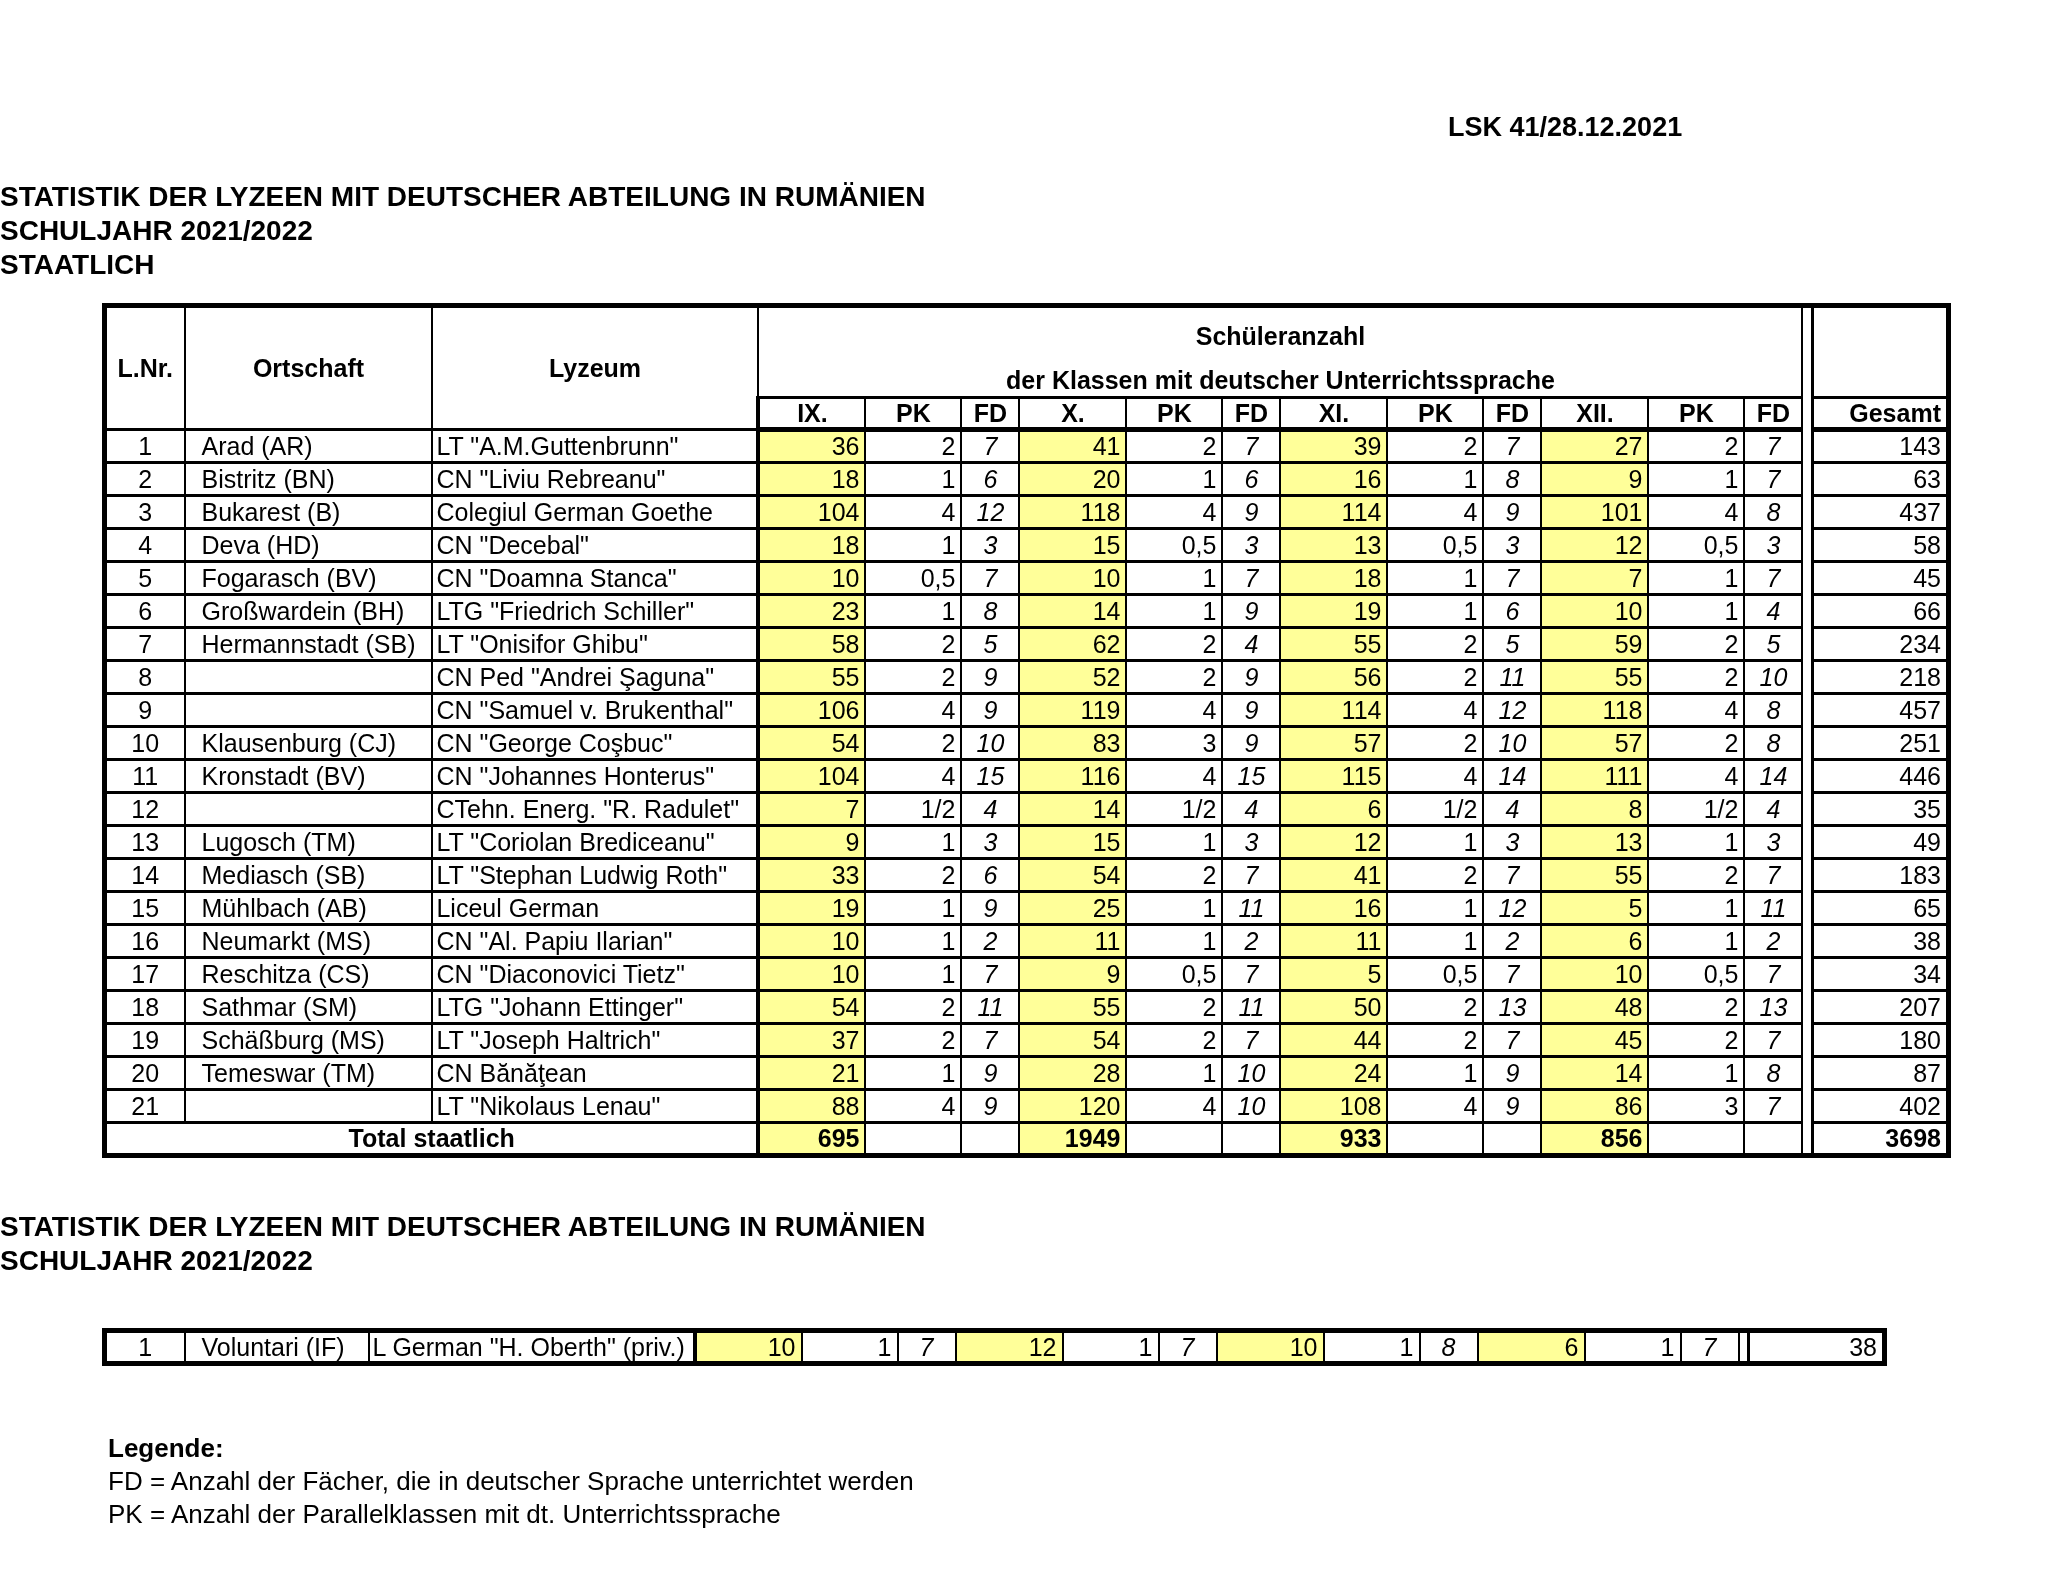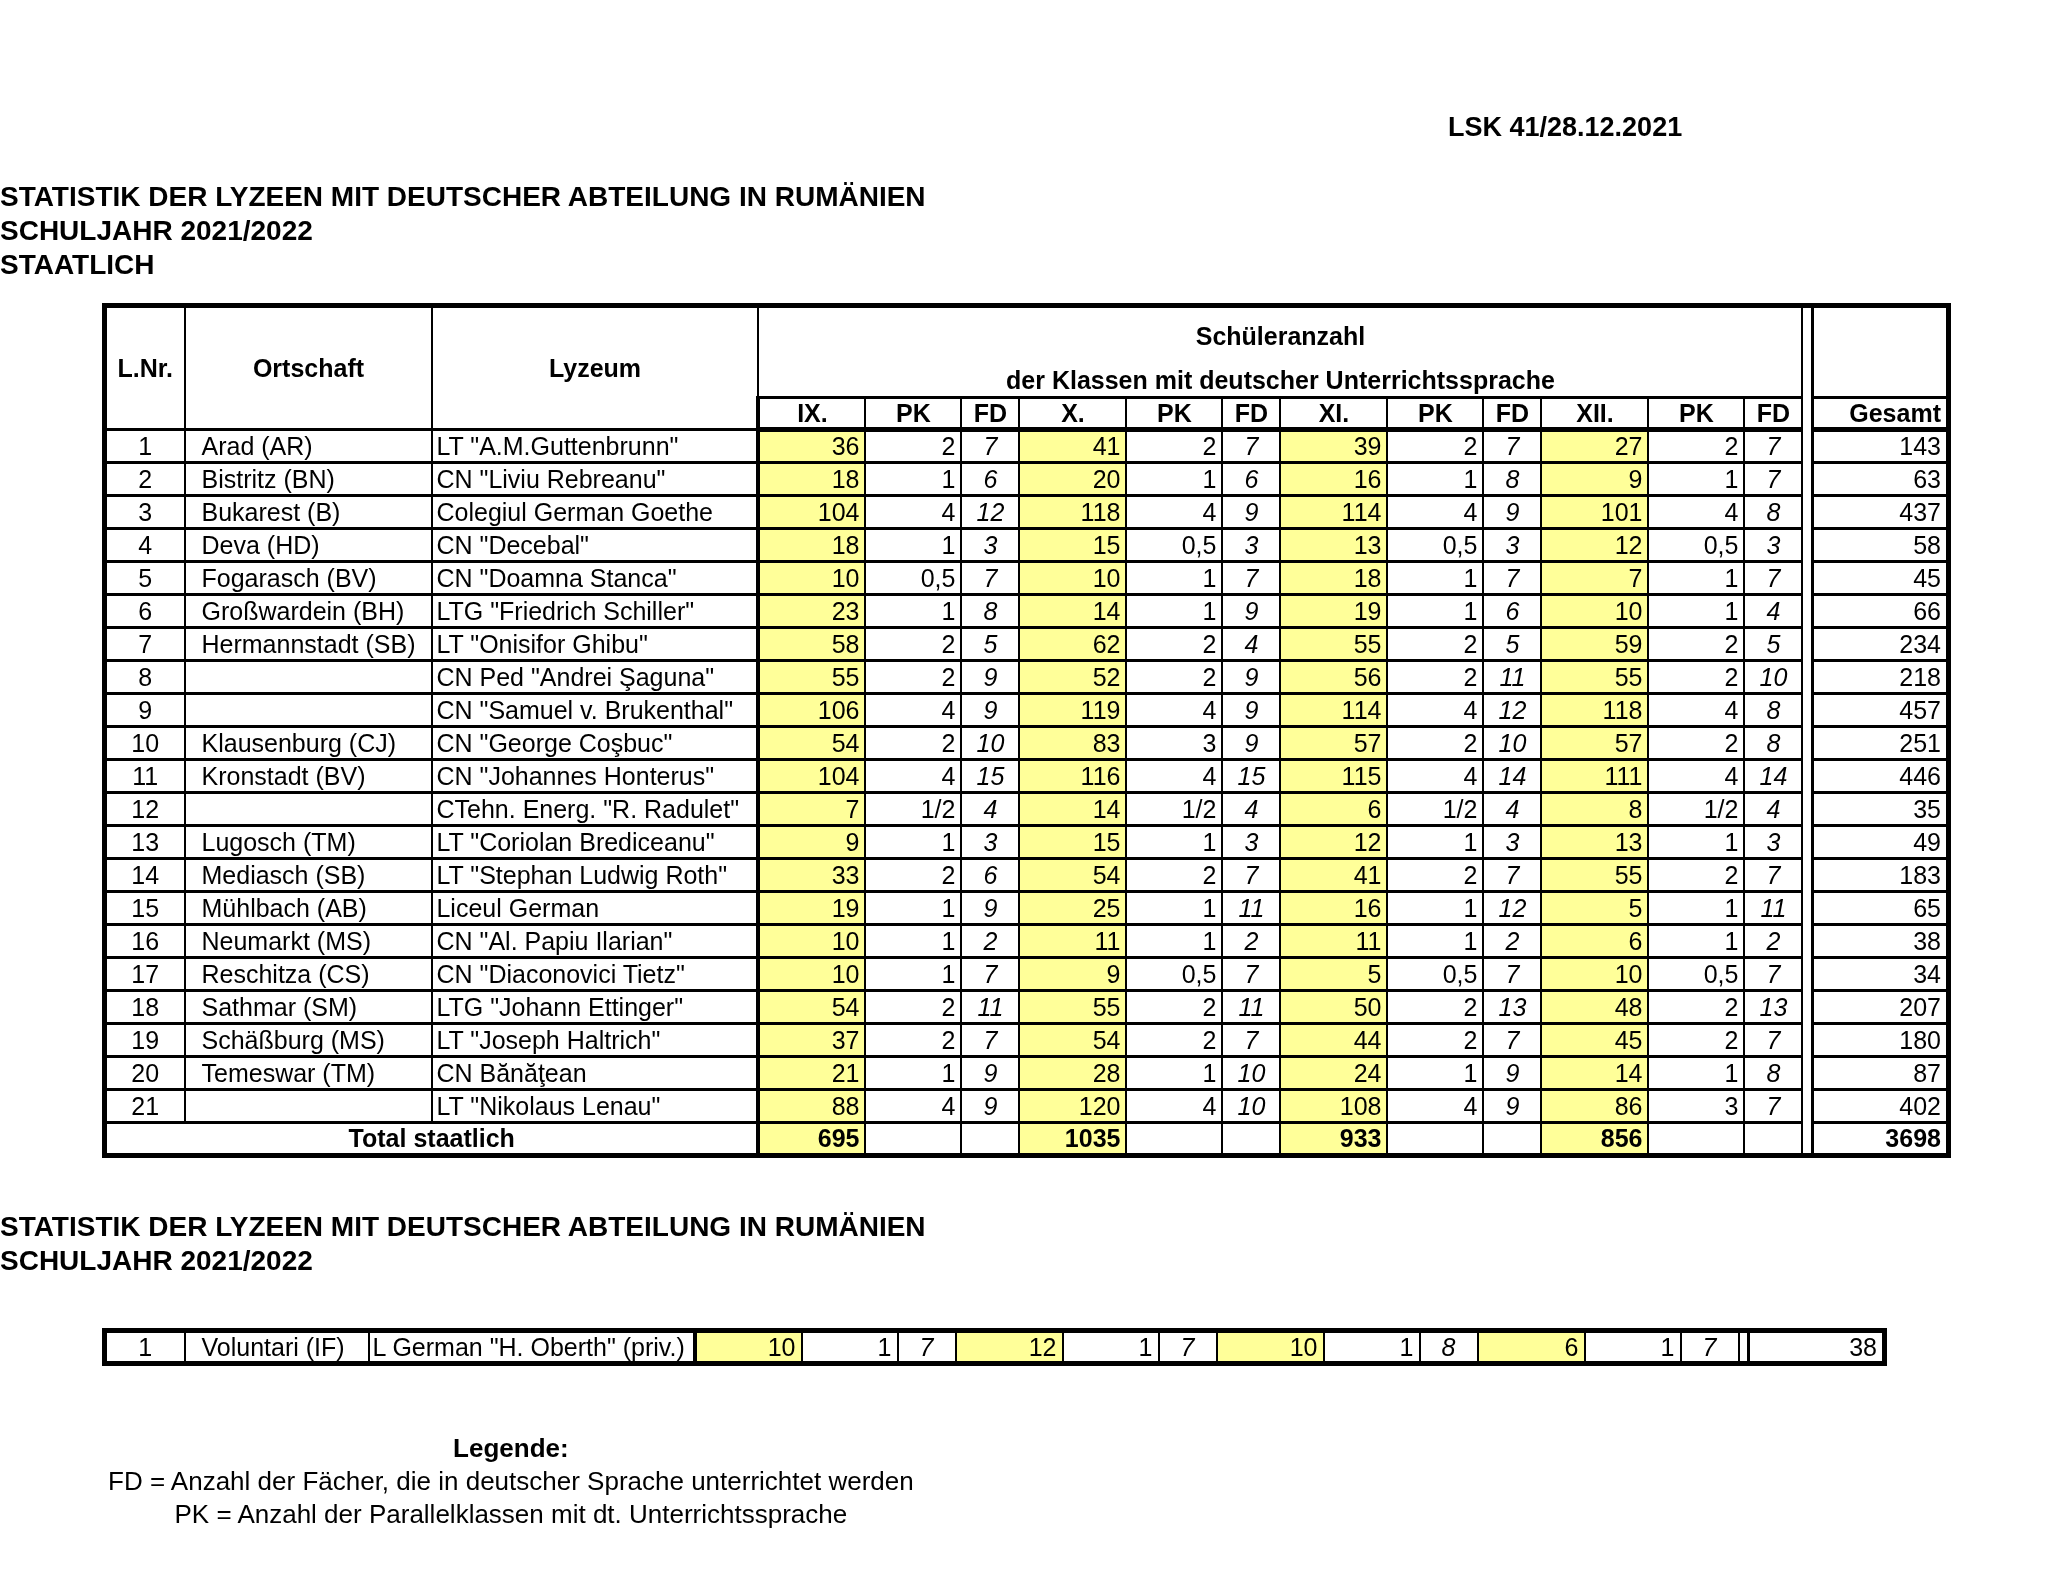--- a/index.html
+++ b/index.html
@@ -40,21 +40,21 @@
   .gap { border-top: 0; border-bottom: 0; padding: 0; background: #fff; }
 
   thead td { font-weight: bold; text-align: center; }
   thead tr.group-row td { height: 66px; }
   thead tr.cols-row td { height: 32px; border-bottom-width: 5px; }
   .group-cell div { line-height: 32px; margin-top: 12px; }
 
   tbody.total-body td { font-weight: bold; }
   .total-label { text-align: center; }
 
-  .legend { position: absolute; left: 108px; top: 1432px; font-size: 26px; line-height: 33px; text-align: center; }
+  .legend { position: absolute; left: 108px; top: 1432px; font-size: 26px; line-height: 33px; }
   .legend .legend-title { font-weight: bold; }
 </style>
 </head>
 <body>
 
 <div class="doc-ref">LSK 41/28.12.2021</div>
 
 <div class="title-block" id="title-staatlich">
   <div>STATISTIK DER LYZEEN MIT DEUTSCHER ABTEILUNG IN RUMÄNIEN</div>
   <div>SCHULJAHR 2021/2022</div>
@@ -510,21 +510,21 @@
         <td class="gap"></td>
         <td class="ges">402</td>
       </tr>
     </tbody>
   <tbody class="total-body">
     <tr>
       <td colspan="3" class="total-label">Total staatlich</td>
       <td class="cls col-start">695</td>
       <td class="pk"></td>
       <td class="fd"></td>
-      <td class="cls">1035</td>
+      <td class="cls">1949</td>
       <td class="pk"></td>
       <td class="fd"></td>
       <td class="cls">933</td>
       <td class="pk"></td>
       <td class="fd"></td>
       <td class="cls">856</td>
       <td class="pk"></td>
       <td class="fd"></td>
       <td class="gap"></td>
       <td class="ges">3698</td>

